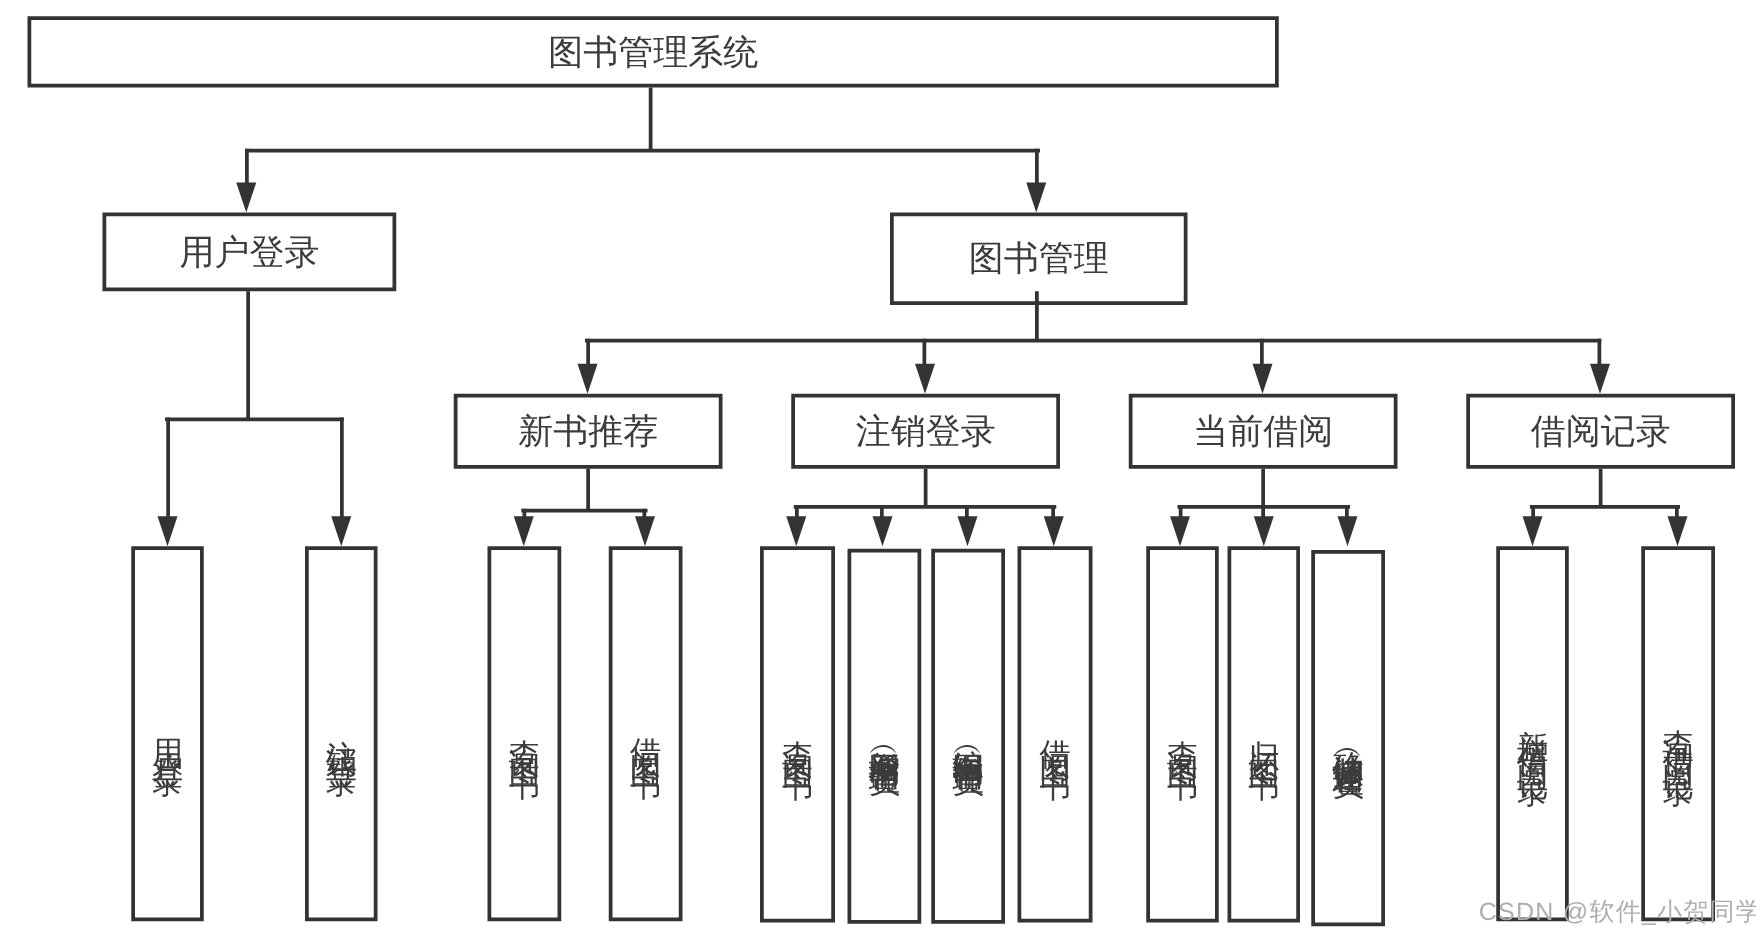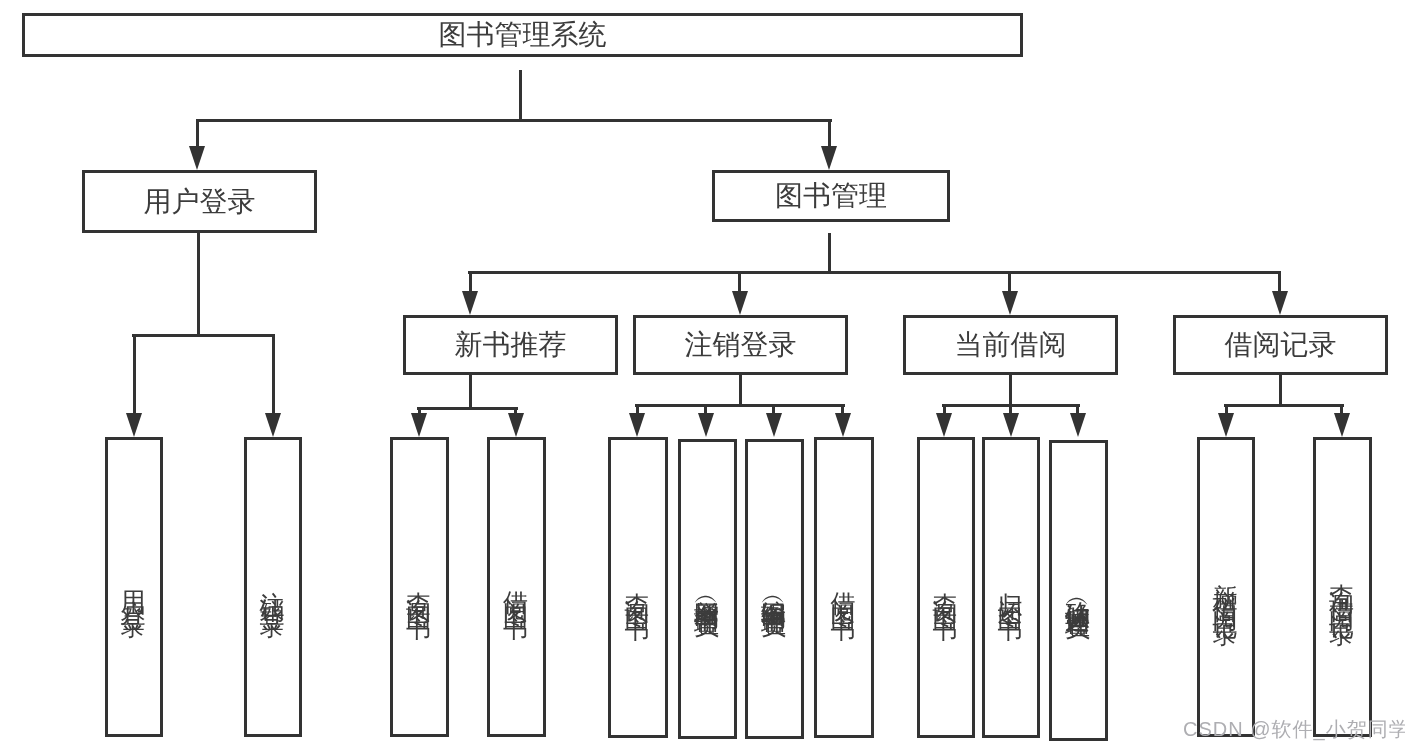--- a/index.html
+++ b/index.html
@@ -26,31 +26,31 @@
   .watermark{
     position:absolute;left:1183px;top:716px;z-index:10;
     color:#aeaeb2;font-size:20px;letter-spacing:1px;white-space:nowrap;
   }
 </style>
 </head>
 <body>
 
 <div class="canvas">
 
-  <div class="box" style="left:22px;top:13px;width:1001px;height:44px;">图书管理系统</div>
+  <div class="box" style="left:22px;top:13px;width:1001px;height:57px;">图书管理系统</div>
 
   <div class="vl" style="left:519px;top:70px;width:3px;height:50px;"></div>
   <div class="hl" style="left:196px;top:119px;width:636px;height:3px;"></div>
   <div class="vl" style="left:196px;top:119px;width:3px;height:31px;"></div>
   <div class="vl" style="left:828px;top:119px;width:3px;height:31px;"></div>
   <div class="arw" style="left:189px;top:146px;"></div>
   <div class="arw" style="left:821px;top:146px;"></div>
 
   <div class="box" style="left:82px;top:170px;width:235px;height:63px;">用户登录</div>
-  <div class="box" style="left:712px;top:170px;width:238px;height:52px;">图书管理</div>
+  <div class="box" style="left:712px;top:170px;width:238px;height:74px;">图书管理</div>
 
   <div class="vl" style="left:197px;top:233px;width:3px;height:103px;"></div>
   <div class="hl" style="left:132px;top:334px;width:143px;height:3px;"></div>
   <div class="vl" style="left:133px;top:334px;width:3px;height:80px;"></div>
   <div class="vl" style="left:272px;top:334px;width:3px;height:80px;"></div>
   <div class="arw" style="left:126px;top:413px;"></div>
   <div class="arw" style="left:265px;top:413px;"></div>
 
   <div class="box vbox" style="left:105px;top:437px;width:58px;height:300px;">用户登录</div>
   <div class="box vbox" style="left:244px;top:437px;width:58px;height:300px;">注销登录</div>
@@ -59,21 +59,21 @@
   <div class="hl" style="left:468px;top:271px;width:813px;height:3px;"></div>
   <div class="vl" style="left:469px;top:271px;width:3px;height:22px;"></div>
   <div class="vl" style="left:738px;top:271px;width:3px;height:22px;"></div>
   <div class="vl" style="left:1008px;top:271px;width:3px;height:22px;"></div>
   <div class="vl" style="left:1278px;top:271px;width:3px;height:22px;"></div>
   <div class="arw" style="left:462px;top:291px;"></div>
   <div class="arw" style="left:732px;top:291px;"></div>
   <div class="arw" style="left:1002px;top:291px;"></div>
   <div class="arw" style="left:1272px;top:291px;"></div>
 
-  <div class="box" style="left:363px;top:315px;width:215px;height:60px;margin-left:40px;">新书推荐</div>
+  <div class="box" style="left:363px;top:315px;width:215px;height:60px;">新书推荐</div>
   <div class="box" style="left:633px;top:315px;width:215px;height:60px;">注销登录</div>
   <div class="box" style="left:903px;top:315px;width:215px;height:60px;font-family:Liberation Serif, serif;">当前借阅</div>
   <div class="box" style="left:1173px;top:315px;width:215px;height:60px;">借阅记录</div>
 
   <div class="vl" style="left:469px;top:375px;width:3px;height:33px;"></div>
   <div class="hl" style="left:417px;top:407px;width:101px;height:3px;"></div>
   <div class="vl" style="left:418px;top:407px;width:3px;height:8px;"></div>
   <div class="vl" style="left:514px;top:407px;width:3px;height:8px;"></div>
   <div class="arw" style="left:411px;top:413px;"></div>
   <div class="arw" style="left:508px;top:413px;"></div>

